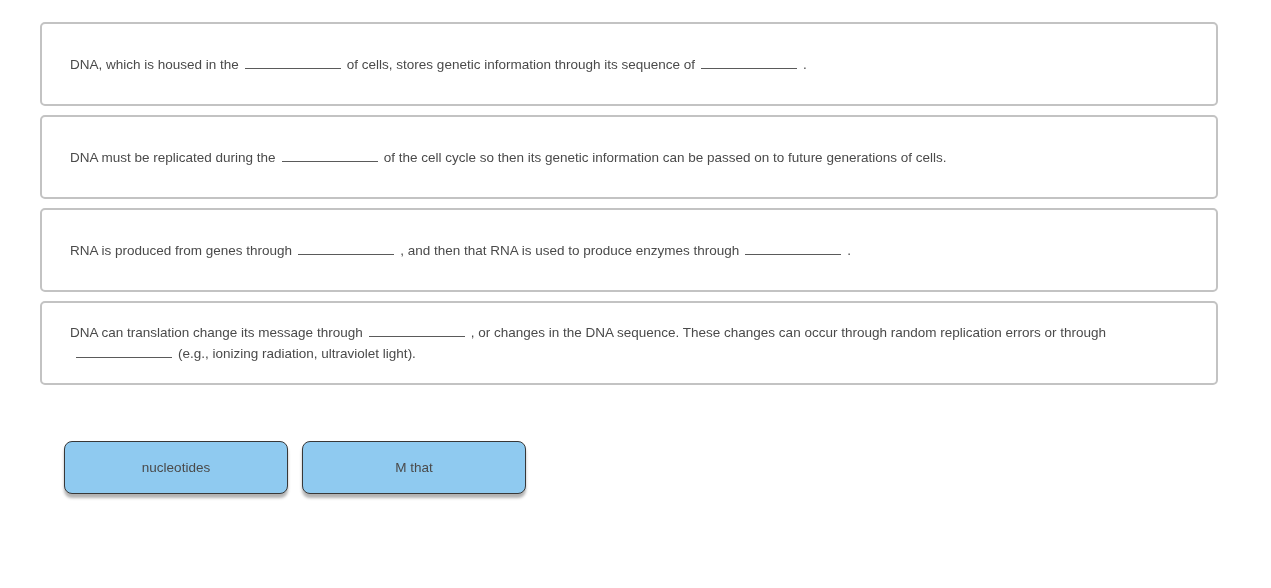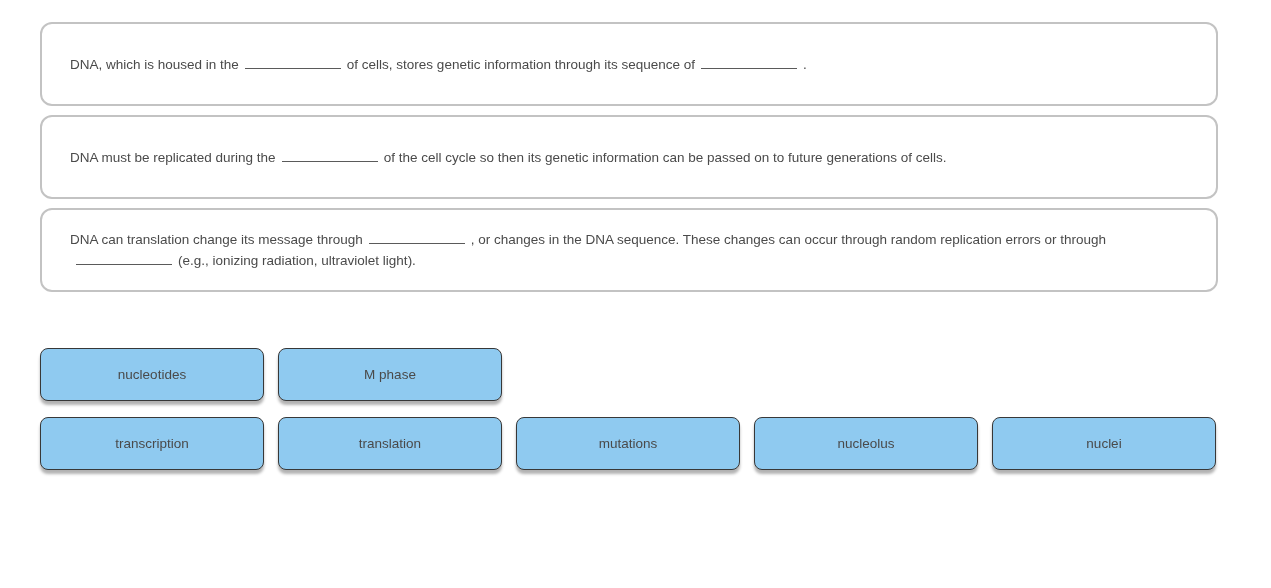--- a/index.html
+++ b/index.html
@@ -15,21 +15,21 @@
     width: 1271px; height: 588px;
     background: #ffffff;
     font-family: "Liberation Sans", sans-serif;
     color: var(--text);
   }
   .quiz { padding-top: 22px; padding-left: 40px; }
   .question-box {
     width: 1178px;
     height: 84px;
     border: 2px solid var(--box-border);
-    border-radius: 12px;
+    border-radius: 5px;
     background: #ffffff;
     margin-bottom: 9px;
     display: flex;
     align-items: center;
     padding: 0 28px;
   }
   .question-text {
     font-size: 13.5px;
     line-height: 21px;
     color: var(--text);
@@ -37,21 +37,21 @@
   .blank {
     display: inline-block;
     width: 96px;
     height: 13px;
     border-bottom: 1px solid var(--blank-line);
     margin: 0 6px;
     vertical-align: baseline;
   }
   .word-bank {
     margin-top: 56px;
-    padding-left: 40px;
+    padding-left: 64px;
   }
   .tile-row {
     display: flex;
     gap: 14px;
     margin-bottom: 16px;
   }
   .word-tile {
     width: 224px;
     height: 53px;
     background: var(--tile-bg);
@@ -77,48 +77,36 @@
       <span>DNA, which is housed in the</span><span class="blank"></span><span>of cells, stores genetic information through its sequence of</span><span class="blank"></span><span>.</span>
     </div>
   </div>
 
   <div class="question-box">
     <div class="question-text">
       <span>DNA must be replicated during the</span><span class="blank"></span><span>of the cell cycle so then its genetic information can be passed on to future generations of cells.</span>
     </div>
   </div>
 
+  <div class="question-box">
+    <div class="question-text">
+      <span>RNA is produced from genes through</span><span class="blank"></span><span>, and then that RNA is used to produce enzymes through</span><span class="blank"></span><span>.</span>
+    </div>
+  </div>
 
   <div class="question-box">
     <div class="question-text">
       <span>DNA can translation change its message through</span><span class="blank"></span><span>, or changes in the DNA sequence. These changes can occur through random replication errors or through</span><span class="blank"></span><span>(e.g., ionizing radiation, ultraviolet light).</span>
     </div>
   </div>
 
 </div>
 
 <div class="word-bank">
   <div class="tile-row">
     <div class="word-tile">
         <span>nucleotides</span>
       </div>
     <div class="word-tile">
-        <span>M phase</span>
-      </div>
-  </div>
-  <div class="tile-row">
-    <div class="word-tile">
-        <span>transcription</span>
-      </div>
-    <div class="word-tile">
-        <span>translation</span>
-      </div>
-    <div class="word-tile">
-        <span>mutations</span>
-      </div>
-    <div class="word-tile">
-        <span>nucleolus</span>
-      </div>
-    <div class="word-tile">
-        <span>nuclei</span>
+        <span>M that</span>
       </div>
   </div>
 </div>
 
 </body></html>

